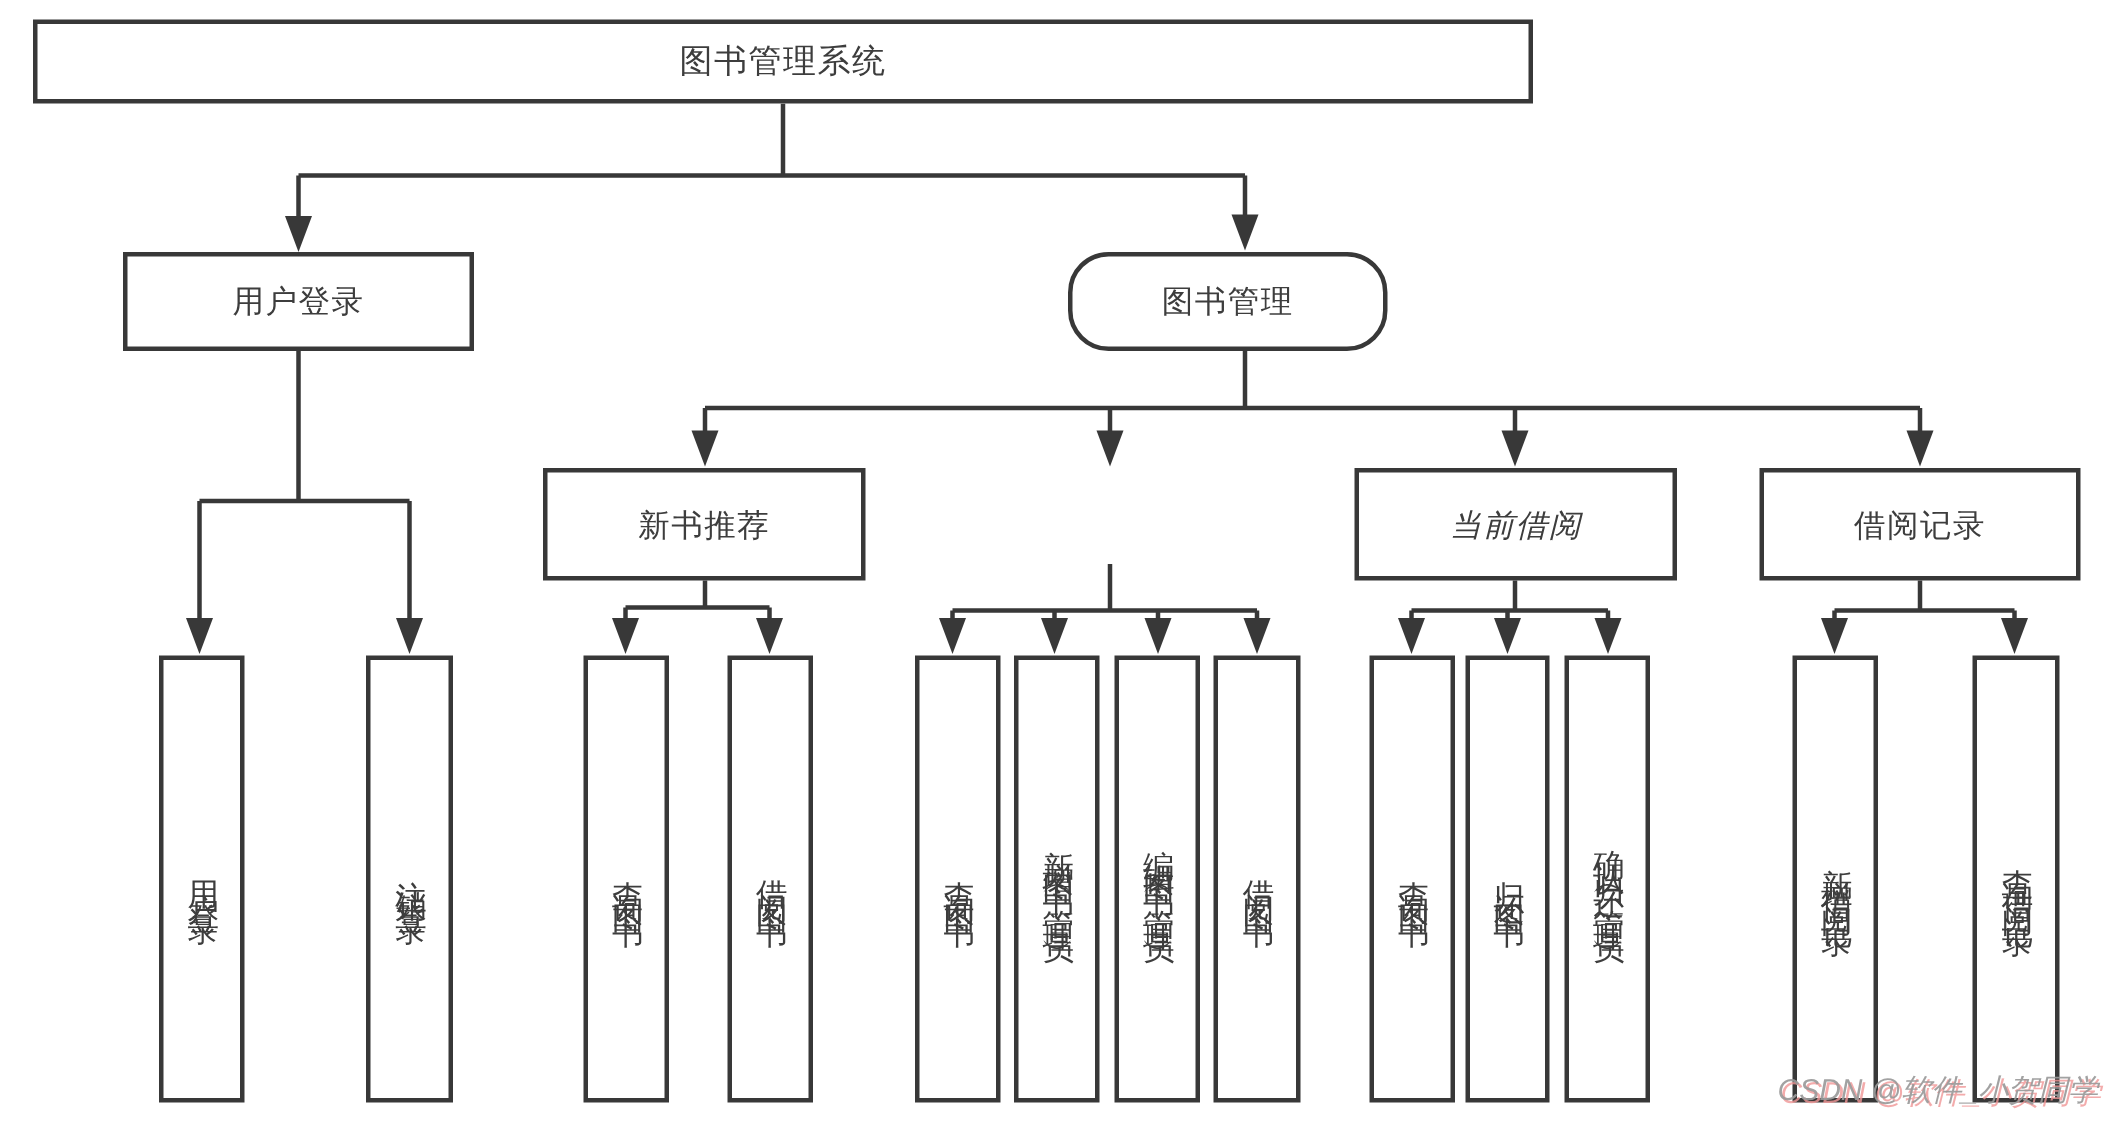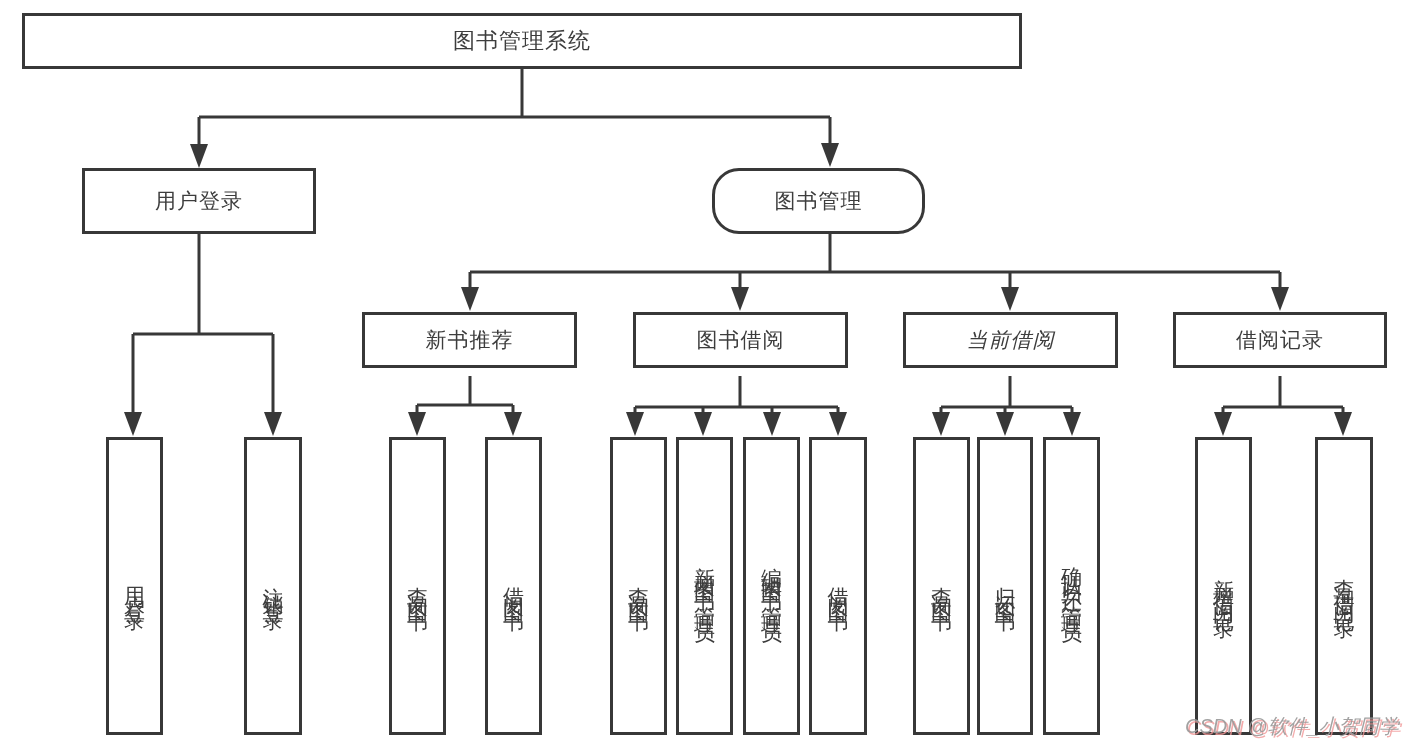--- a/index.html
+++ b/index.html
@@ -27,21 +27,21 @@
   .v-box {
     writing-mode: vertical-rl;
     text-orientation: mixed;
     font-size: 21px;
     letter-spacing: 8px;
     top: 437px;
     width: 57px;
     height: 298px;
   }
   .lvl2 { top: 168px; height: 66px; }
-  .lvl3 { top: 312px; height: 56px; width: 215px; }
+  .lvl3 { top: 312px; height: 75px; width: 215px; }
   #watermark {
     position: absolute;
     left: 1185px;
     top: 713px;
     font-size: 20px;
     color: rgba(154, 154, 154, 0.92);
     text-shadow: 2px 2px 0 rgba(240, 150, 150, 0.8);
     white-space: nowrap;
     font-style: italic;
   }
@@ -91,23 +91,20 @@
   <div class="box h-box lvl2" style="left:82px; width:234px;">
     <span>用户登录</span>
   </div>
   <div class="box h-box lvl2" style="left:712px; width:213px;border-radius:27px;">
     <span>图书管理</span>
   </div>
 
   <div class="box h-box lvl3" style="left:362px;">
     <span>新书推荐</span>
   </div>
-  <div class="box h-box lvl3" style="left:633px;">
-    <span>图书借阅</span>
-  </div>
   <div class="box h-box lvl3" style="left:903px;font-style:italic;">
     <span>当前借阅</span>
   </div>
   <div class="box h-box lvl3" style="left:1173px; width:214px;">
     <span>借阅记录</span>
   </div>
 
   <div class="box v-box" style="left:106px;">
     <span>用户登录</span>
   </div>

